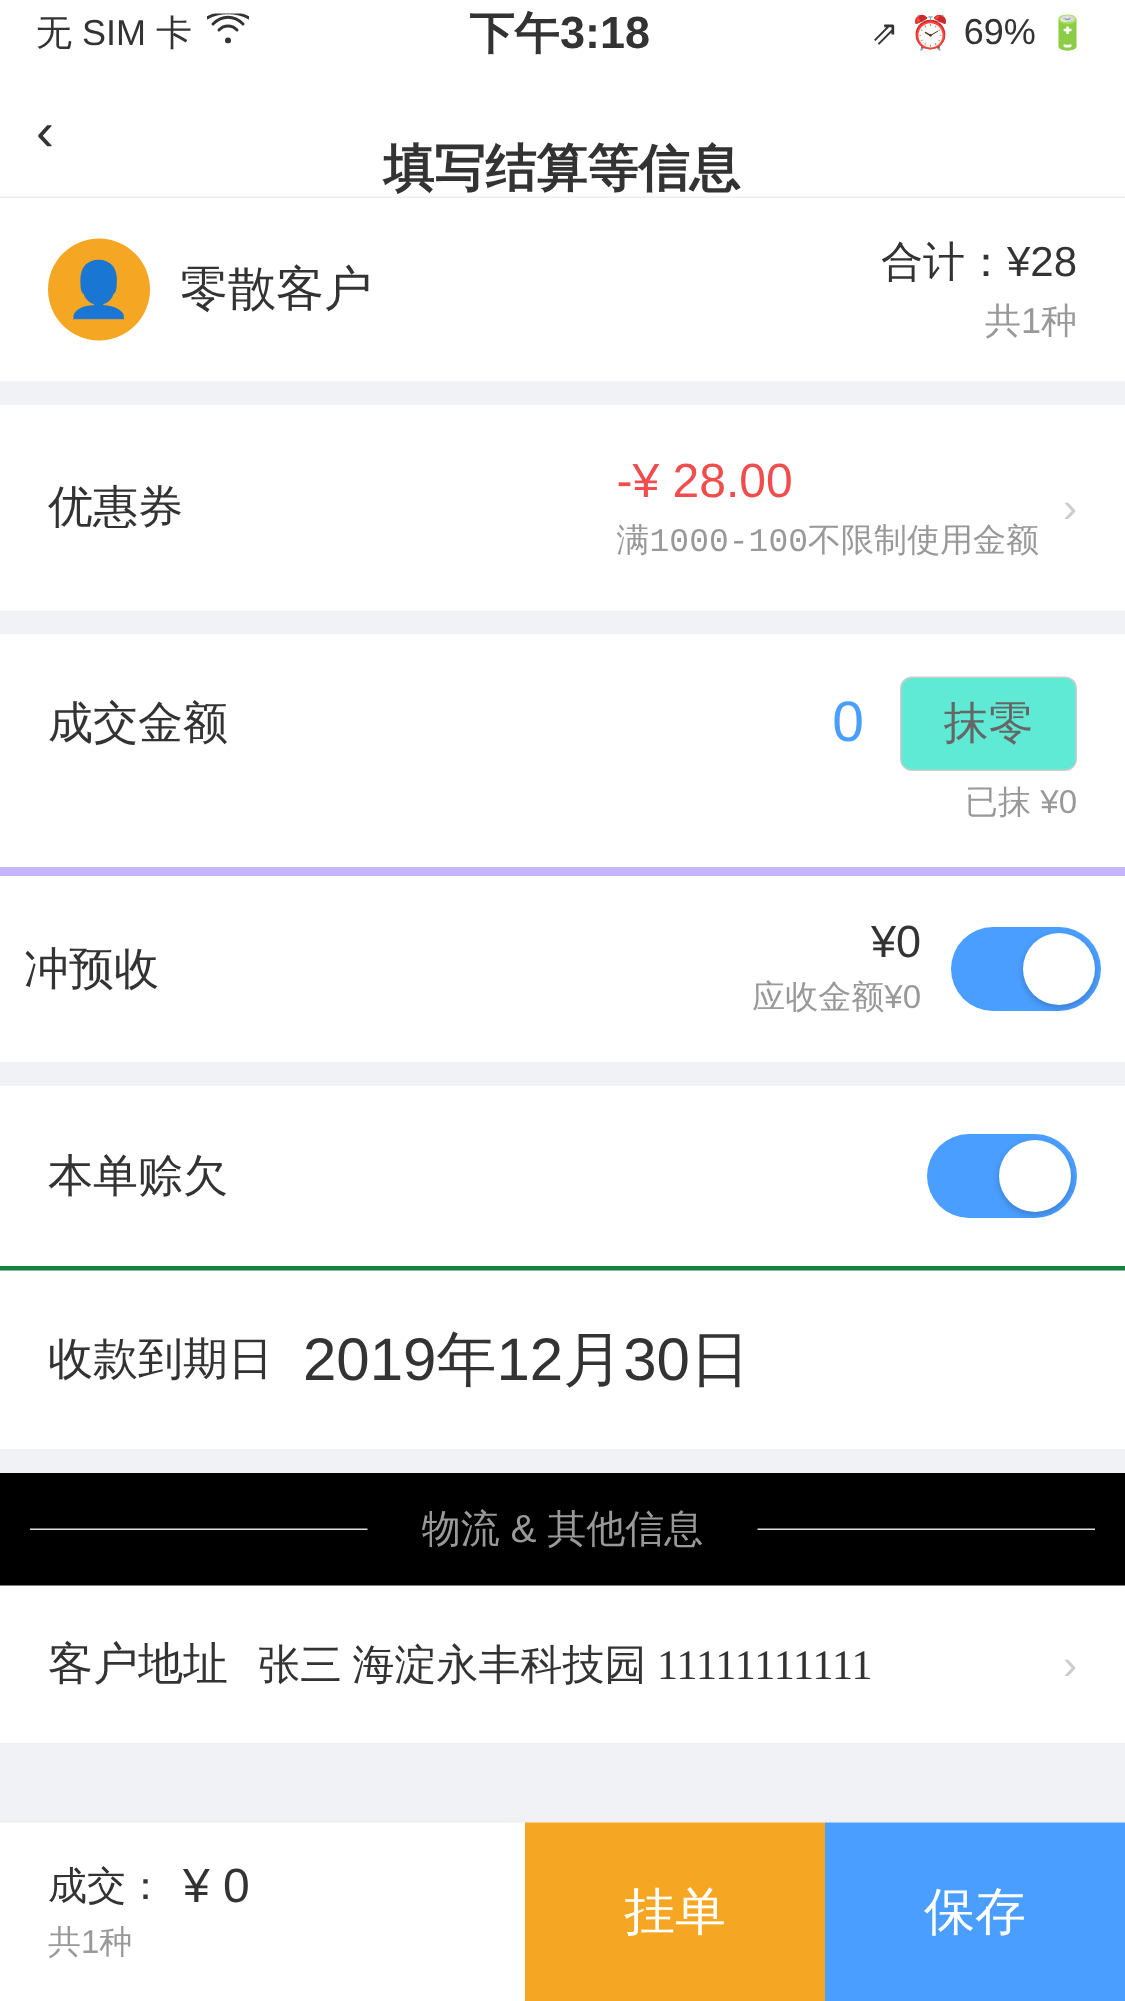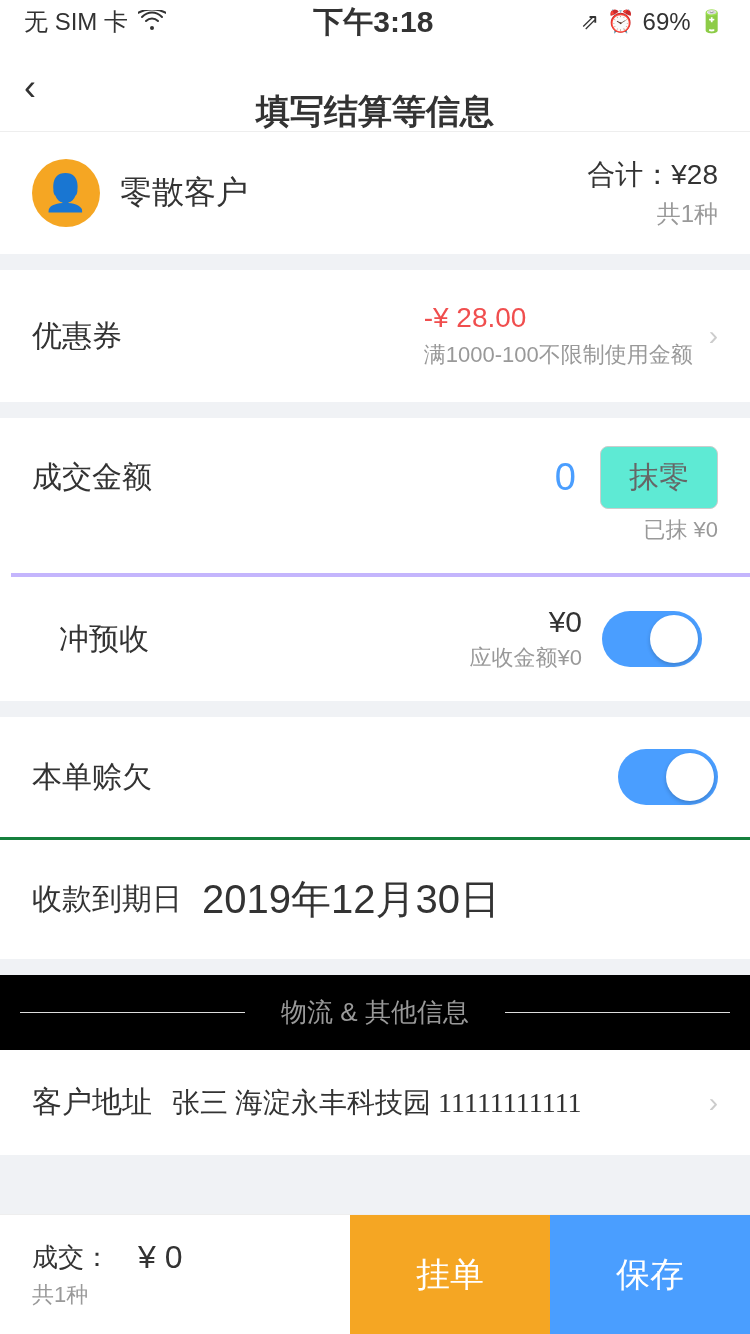--- a/index.html
+++ b/index.html
@@ -87,22 +87,22 @@
       background: #fff;
       padding: 32px 32px;
       display: flex;
       align-items: center;
       justify-content: space-between;
       border-top: 1px solid #f0f0f0;
     }
     .row-item:first-child { border-top: none; }
     .row-label { font-size: 30px; color: #333; }
     .row-right { display: flex; align-items: center; gap: 16px; }
-    .coupon-value { font-size: 28px; color: #f04e4e; font-weight: 500; }
-    .coupon-sub { font-size: 22px; color: #999; margin-top: 6px; text-align: center; }
+    .coupon-value { font-size: 32px; color: #f04e4e; font-weight: 500; }
+    .coupon-sub { font-size: 22px; color: #999; margin-top: 6px; text-align: center; font-family: Liberation Mono, monospace; }
     .chevron-right { font-size: 28px; color: #ccc; }
 
     
     .amount-section {
       background: #fff;
       padding: 28px 32px;
     }
     .amount-row {
       display: flex;
       align-items: center;
@@ -120,23 +120,22 @@
       padding: 10px 28px;
       font-size: 30px;
       color: #666;
       background: #5eead4;
       cursor: pointer;
     }
 
     
     .prereceive-section {
       background: #fff;
-      padding: 28px 48px;
-      border-top: 4px solid #c4b5fd;
-      margin-left: 11px;
+      padding: 28px 16px;
+      border-top: 6px solid #c4b5fd;
     }
     .prereceive-row {
       display: flex;
       align-items: center;
       justify-content: space-between;
     }
     .prereceive-right { display: flex; align-items: center; gap: 20px; }
     .prereceive-amounts { text-align: right; }
     .prereceive-main { font-size: 30px; color: #333; }
     .prereceive-sub { font-size: 22px; color: #999; margin-top: 4px; }
@@ -229,21 +228,21 @@
       align-items: stretch;
       border-top: 1px solid #eee;
     }
     .bottom-info {
       flex: 1;
       display: flex;
       flex-direction: column;
       justify-content: center;
       padding: 0 32px;
     }
-    .bottom-deal { font-size: 26px; color: #333; display: flex; align-items: center; gap: 28px; }
+    .bottom-deal { font-size: 26px; color: #333; display: flex; align-items: center; gap: 12px; }
     .bottom-deal-amount { font-size: 32px; color: #333; font-weight: 500; }
     .bottom-count { font-size: 22px; color: #999; margin-top: 4px; }
     .bottom-btn-hang {
       width: 200px;
       background: #f5a623;
       display: flex;
       align-items: center;
       justify-content: center;
       font-size: 34px;
       color: #fff;

